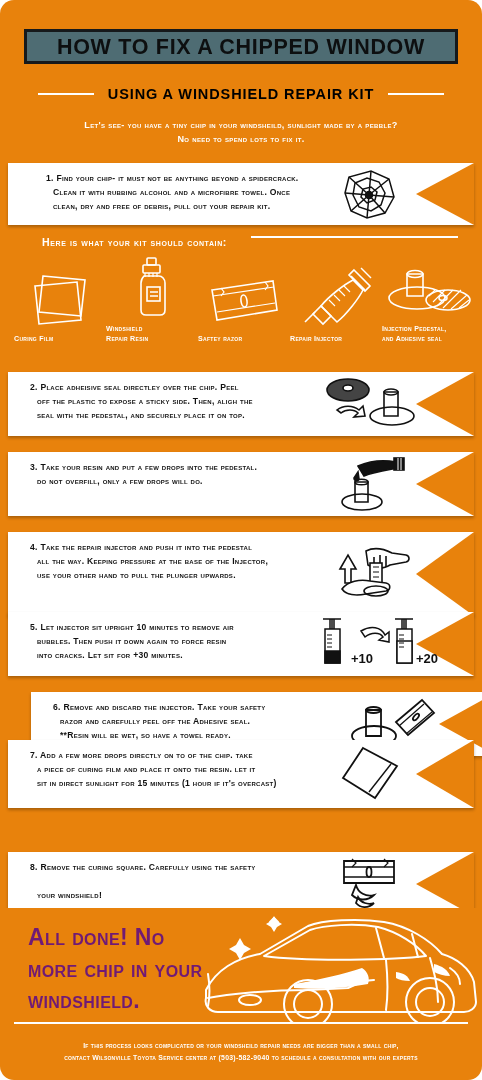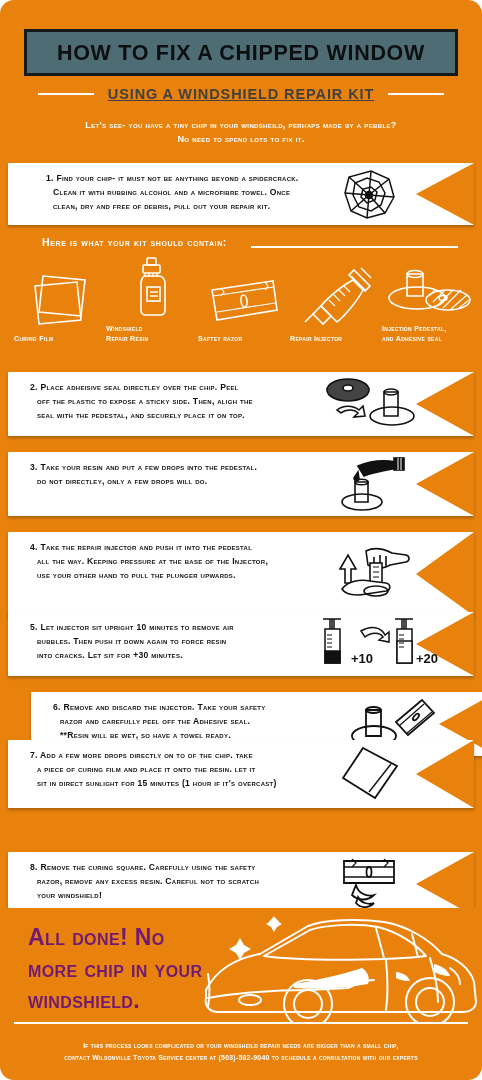--- a/index.html
+++ b/index.html
@@ -12,43 +12,43 @@
   #poster {
     position: relative;
     width: 482px; height: 1080px;
     background: #E8820C;
     border-radius: 14px;
     overflow: hidden;
   }
   
   .title-box {
     position: absolute; left: 24px; top: 29px;
-    width: 434px; height: 47px;
+    width: 434px; height: 35px;
     background: #4E6C73;
     border: 3px solid #16191b;
   }
   .title-box .title-text {
     position: absolute; left: 0; right: 0; top: 50%;
     transform: translateY(-50%);
     text-align: center;
     font-size: 21.5px;
     font-weight: 700;
     letter-spacing: 0.7px;
     color: #0d0f10;
     white-space: nowrap;
   }
   .subtitle-row {
     position: absolute; left: 0; right: 0; top: 86px;
     display: flex; align-items: center; justify-content: center;
     gap: 14px;
   }
   .subtitle-row .rule { width: 56px; height: 2px; background: #fff; }
   .subtitle-text {
-    color: #404040; font-size: 14.5px; font-weight: 700;
-    letter-spacing: 0.9px; white-space: nowrap; text-decoration: underline;
+    color: #000000; font-size: 14.5px; font-weight: 700;
+    letter-spacing: 0.9px; white-space: nowrap;
   }
   .lede {
     position: absolute; left: 26px; right: 26px; top: 118px;
     color: #fff; text-align: center;
     font-size: 9.1px; font-weight: 700; letter-spacing: 0.35px;
     line-height: 1.55;
     font-variant: small-caps;
   }
   
   .banner {
@@ -77,21 +77,21 @@
   .banner .stepart {
     position: absolute; right: 58px; top: 50%;
     transform: translateY(-50%);
     width: 92px; height: 62px;
     display: flex; align-items: center; justify-content: center;
   }
   .banner .stepart svg { overflow: visible; }
   
   .kit-head {
     position: absolute; left: 42px; right: 24px; top: 236px;
-    display: flex; align-items: flex-end; gap: 24px;
+    display: flex; align-items: flex-start; gap: 24px;
   }
   .kit-head .label {
     color: #fff; font-size: 10.6px; font-weight: 700;
     letter-spacing: 0.6px; white-space: nowrap;
     font-variant: small-caps;
   }
   .kit-head .rule { flex: 1; height: 1.6px; background: #fff; }
   .kit-items {
     position: absolute; left: 14px; right: 8px; top: 256px;
     display: flex; align-items: flex-end; justify-content: space-between;
@@ -135,21 +135,21 @@
     <div class="title-text">HOW TO FIX A CHIPPED WINDOW</div>
   </div>
 
   <div class="subtitle-row">
     <div class="rule"></div>
     <div class="subtitle-text">USING A WINDSHIELD REPAIR KIT</div>
     <div class="rule"></div>
   </div>
 
   <div class="lede">
-    <div>Let's see- you have a tiny chip in your windsheild, perhaps made by a pebble?</div>
+    <div>Let's see- you have a tiny chip in your windsheild, sunlight made by a pebble?</div>
     <div>No need to spend lots to fix it.</div>
   </div>
 
   <div class="banner" style="top:163px;height:62px;padding-left:16px;">
     <div class="notch"></div>
     <div class="body">
       <div class="steptext">
         <span>1.</span>
         <span>Find your chip- it must not be anything beyond a spidercrack.</span><br>
         <span>Clean it with rubbing alcohol and a microfibre towel. Once</span><br>
@@ -273,21 +273,21 @@
       </svg>
     </div>
   </div>
 
   <div class="banner" style="top:452px;height:64px;">
     <div class="notch"></div>
     <div class="body">
       <div class="steptext">
         <span>3.</span>
         <span>Take your resin and put a few drops into the pedestal.</span><br>
-        <span>do not directley, only a few drops will do.</span>
+        <span>do not overfill, only a few drops will do.</span>
       </div>
     </div>
     <div class="stepart">
       <svg width="84" height="56" viewBox="0 0 84 56" fill="none" stroke="#111" stroke-width="1.6">
         <path d="M30 10 C44 4 58 4 68 6 l2 6 c-10 2-24 4-34 8z" fill="#111"></path>
         <rect x="66" y="2" width="10" height="12" fill="#111"></rect>
         <path d="M70 2 v12 M73 2 v12" stroke="#fff" stroke-width="1"></path>
         <path d="M30 16 l-4 6 c0 3 4 4 5 1z" fill="#111"></path>
         <ellipse cx="34" cy="46" rx="20" ry="8"></ellipse>
         <path d="M27 26 h13 v20 h-13z"></path>
@@ -386,21 +386,21 @@
       </svg>
     </div>
   </div>
 
   <div class="banner" style="top:852px;height:64px;">
     <div class="notch"></div>
     <div class="body">
       <div class="steptext">
         <span>8.</span>
         <span>Remove the curing square. Carefully using the safety</span><br>
-        <span>razor, remove any excess resin. Careful not to scratch</span><br>
+        <br>
         <span>your windshield!</span>
       </div>
     </div>
     <div class="stepart">
       <svg width="64" height="58" viewBox="0 0 64 58" fill="none" stroke="#111" stroke-width="1.8">
         <path d="M6 6 h50 v22 h-50z"></path>
         <path d="M6 12 h50" stroke-width="1.3"></path>
         <path d="M6 22 h50" stroke-width="1.3"></path>
         <ellipse cx="31" cy="17" rx="2.5" ry="5"></ellipse>
         <path d="M14 4 l4 4 -4 4 M46 4 l4 4 -4 4" stroke-width="1.2"></path>

